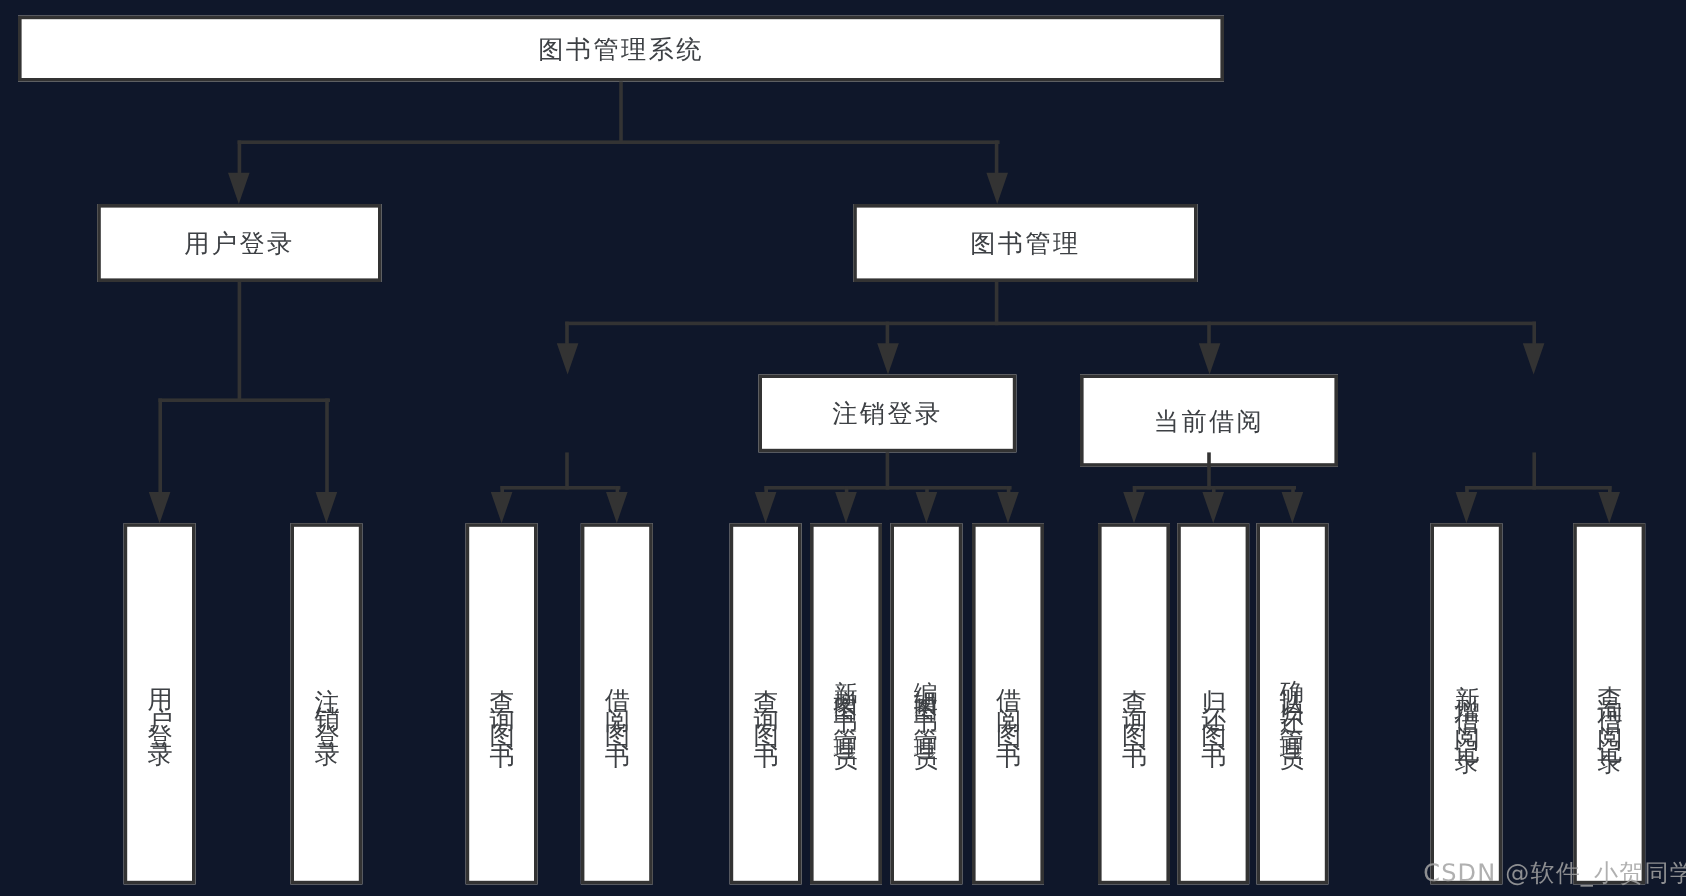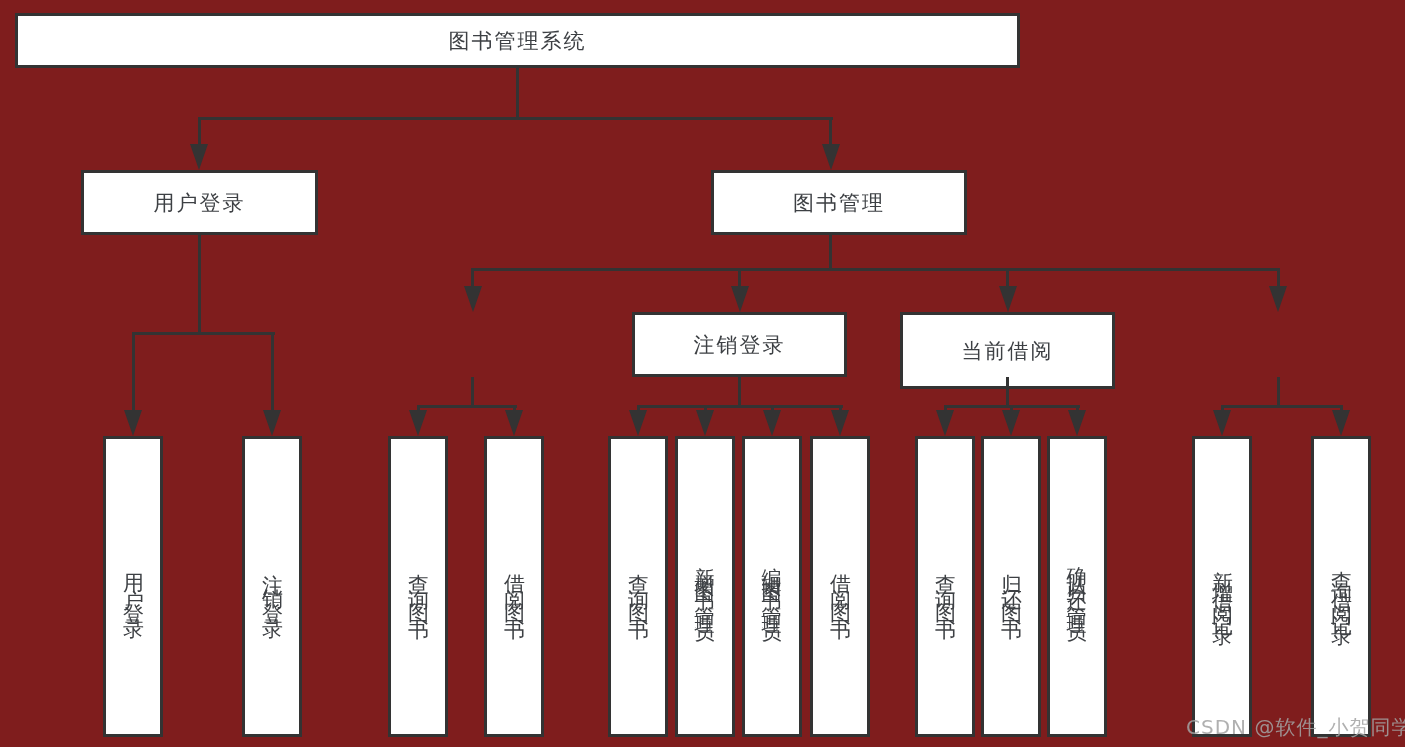--- a/index.html
+++ b/index.html
@@ -1,19 +1,19 @@
 <!DOCTYPE html>
 <html><head>
 <meta charset="utf-8">
 <style>
   html,body{margin:0;padding:0;background:#ffffff;}
   #canvas{
     position:relative;
     width:1405px;height:747px;
-    background:#7f1d1d;
+    background:#0f172a;
     font-family:"DejaVu Sans","Liberation Sans",sans-serif;
     overflow:hidden;
   }
   .box{
     position:absolute;
     background:#ffffff;
     border:3px solid #333333;
     box-sizing:border-box;
     display:flex;align-items:center;justify-content:center;
     color:#3d4044;
@@ -62,21 +62,21 @@
 
 <div id="canvas">
 
   <div class="box hbox" style="left:15px;top:13px;width:1005px;height:55px">
     <span class="hlabel">图书管理系统</span>
   </div>
 
   <div class="box hbox" style="left:81px;top:170px;width:237px;height:65px">
     <span class="hlabel">用户登录</span>
   </div>
-  <div class="box hbox" style="left:711px;top:170px;width:256px;height:65px">
+  <div class="box hbox" style="left:711px;top:170px;width:287px;height:65px">
     <span class="hlabel">图书管理</span>
   </div>
 
   <div class="box hbox" style="left:632px;top:312px;width:215px;height:65px">
     <span class="hlabel">注销登录</span>
   </div>
   <div class="box hbox" style="left:900px;top:312px;width:215px;height:77px">
     <span class="hlabel">当前借阅</span>
   </div>
 

